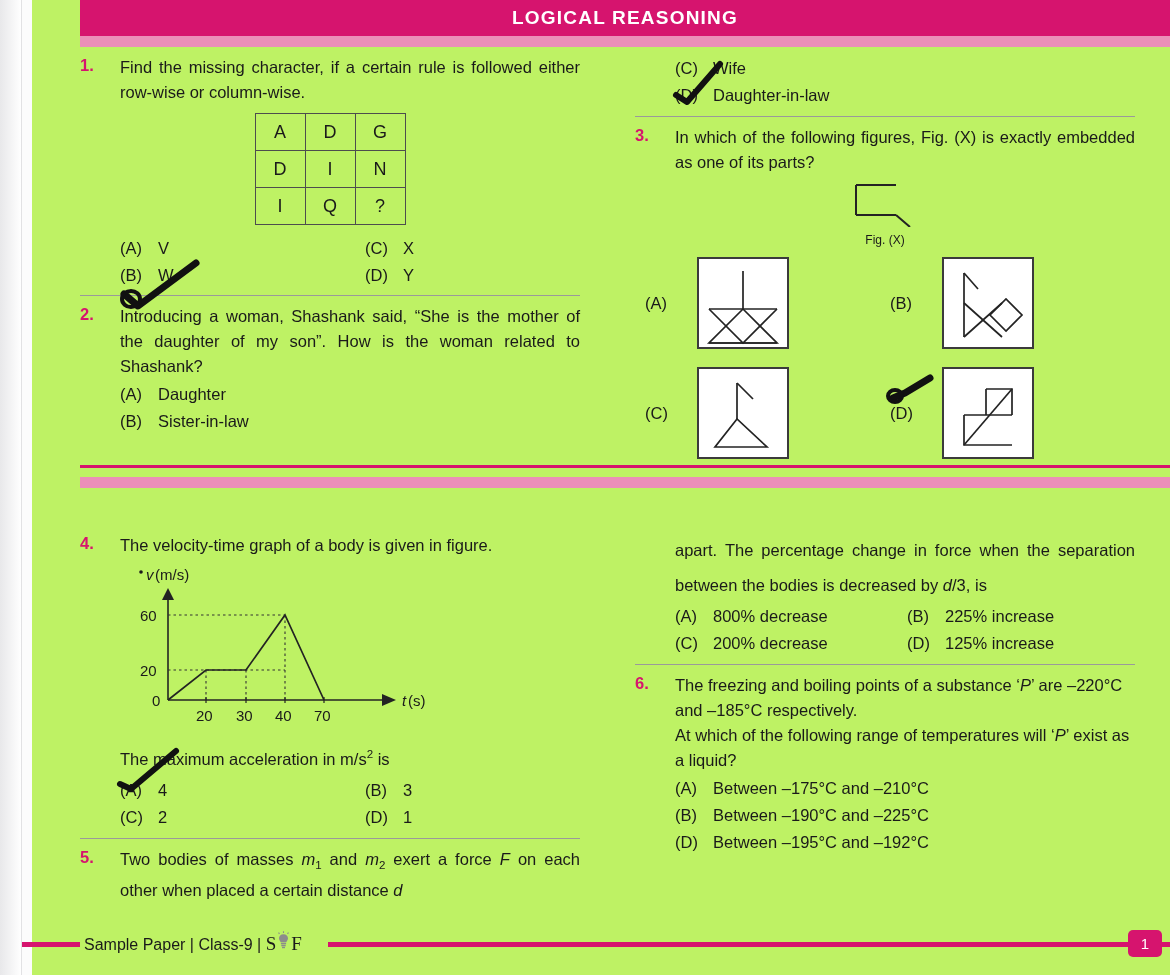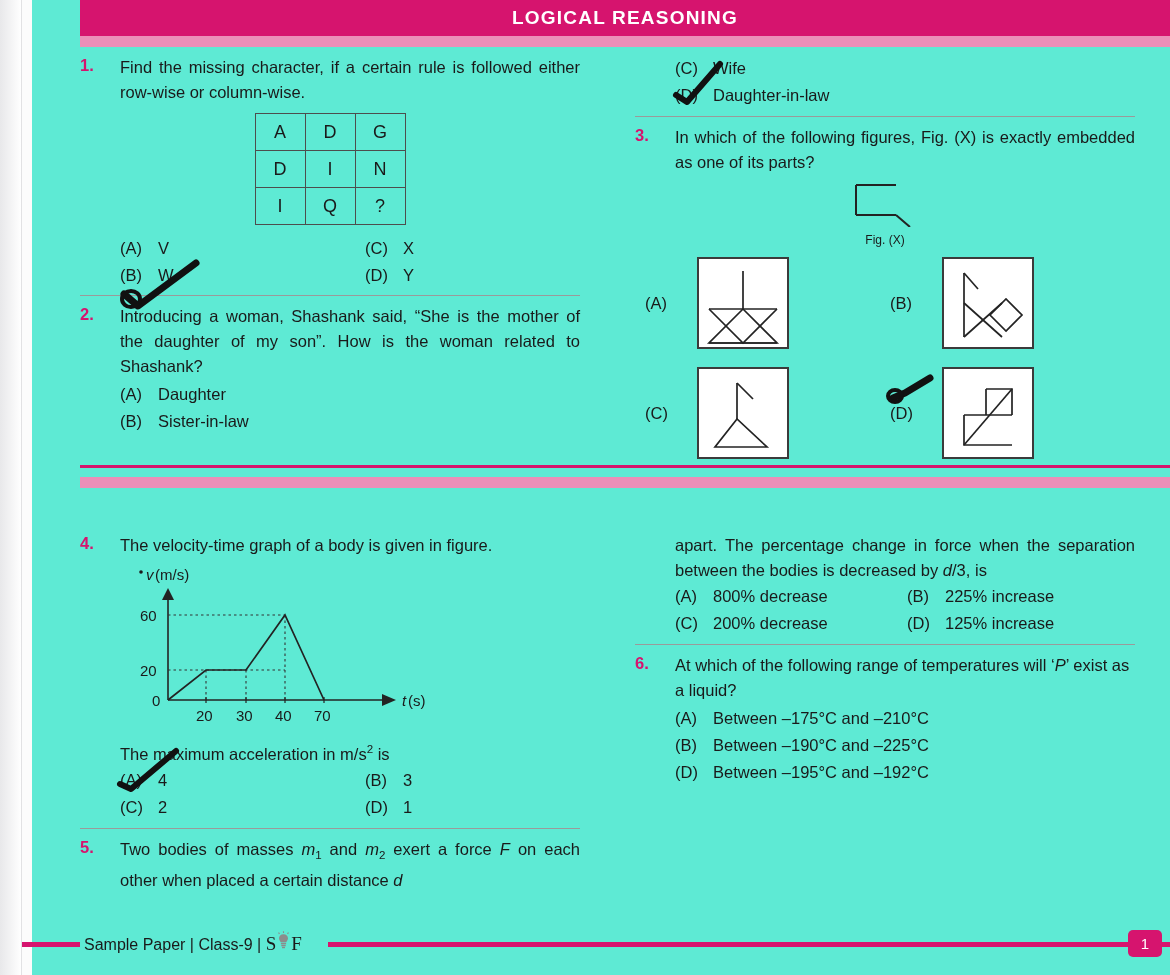--- a/index.html
+++ b/index.html
@@ -8,21 +8,21 @@
     width: 1170px; height: 975px;
     background: #ffffff;
     font-family: "Liberation Sans", sans-serif;
     color: #1a1a1a;
     position: relative;
     overflow: hidden;
   }
   
   #page {
     position: absolute; inset: 0;
-    background: #5eead4;
+    background: #bef264;
   }
   
   .scan-gutter {
     position: absolute; left: 0; top: 0; width: 22px; height: 975px;
     background: linear-gradient(to right,#e8e8ea 0%, #f2f2f3 45%, #ffffff 100%);
     border-right: 1px solid #e2e2e4;
   }
   .scan-gutter-2 {
     position: absolute; left: 22px; top: 0; width: 10px; height: 975px;
     background: #fcfcfc;
@@ -45,21 +45,21 @@
 
   
   .col { position: absolute; }
   .qrow { display: flex; margin-bottom: 2px; }
   .qnum {
     color: #d6146e; font-weight: bold; font-size: 16.5px;
     width: 40px; flex: 0 0 40px; padding-top: 1px;
   }
   .qbody { flex: 1 1 auto; font-size: 16.5px; line-height: 25px; }
   .just { text-align: justify; text-align-last: left; }
-  .cont { font-size:16.5px; line-height:25px; }
+  .cont { font-size:16.5px; line-height:35px; }
   .opt-grid { display: grid; grid-template-columns: 1fr 1fr; }
   .opt-grid.wide { grid-template-columns: 245px 1fr; }
   .opt { font-size: 16.5px; line-height: 27px; white-space: nowrap; }
   .opt .lab { display: inline-block; width: 38px; }
   .divider { border-top: 1px solid #9a9a9a; margin: 7px 0 8px 0; }
 
   
   .matrix { border-collapse: collapse; margin: 8px auto 10px auto; }
   .matrix td {
     width: 50px; height: 37px; border: 1px solid #4d4d4d;
@@ -359,20 +359,21 @@
           <span class="lab">(D)</span><span>125% increase</span>
         </div>
       </div>
     </div>
 
     <div class="divider"></div>
 
     <div class="qrow">
       <div class="qnum">6.</div>
       <div class="qbody">
+        <div><span>The freezing and boiling points of a substance ‘</span><i class="it">P</i><span>’ are –220°C and –185°C respectively.</span></div>
         <div><span>At which of the following range of temperatures will ‘</span><i class="it">P</i><span>’ exist as a liquid?</span></div>
       </div>
     </div>
     <div style="padding-left:40px;">
       <div class="opt">
         <span class="lab">(A)</span><span>Between –175°C and –210°C</span>
       </div>
       <div class="opt">
         <span class="lab">(B)</span><span>Between –190°C and –225°C</span>
       </div>

